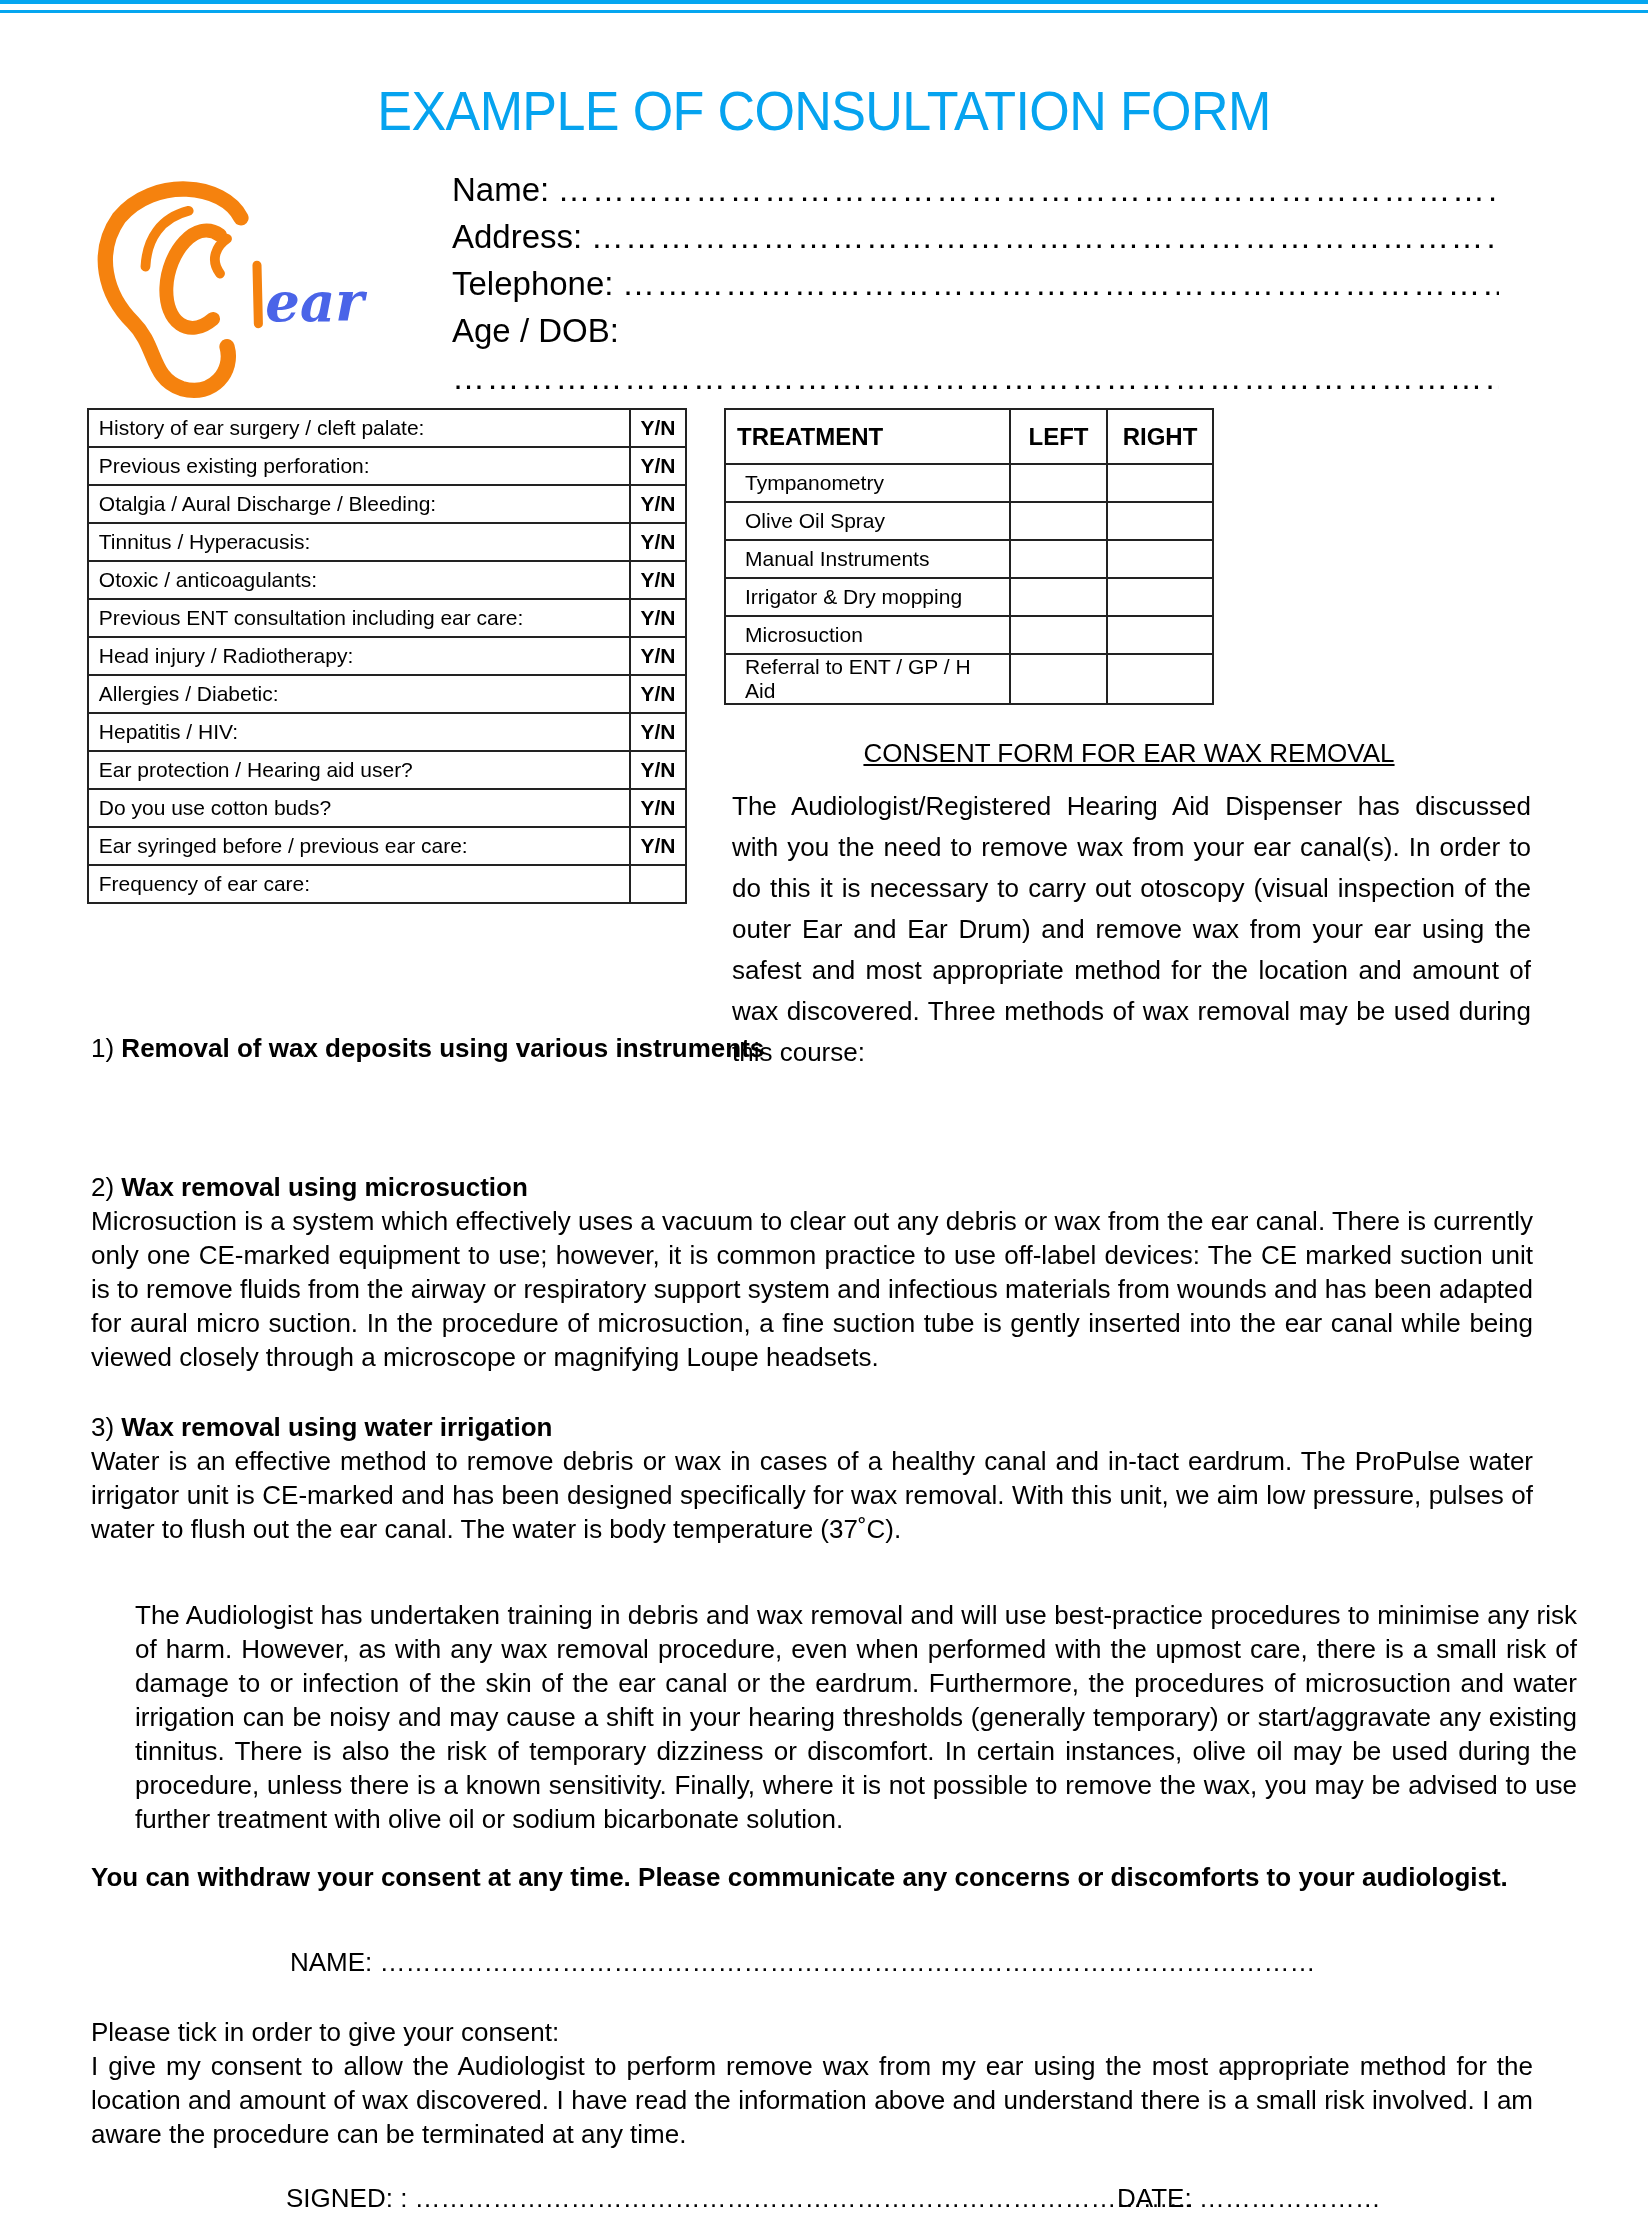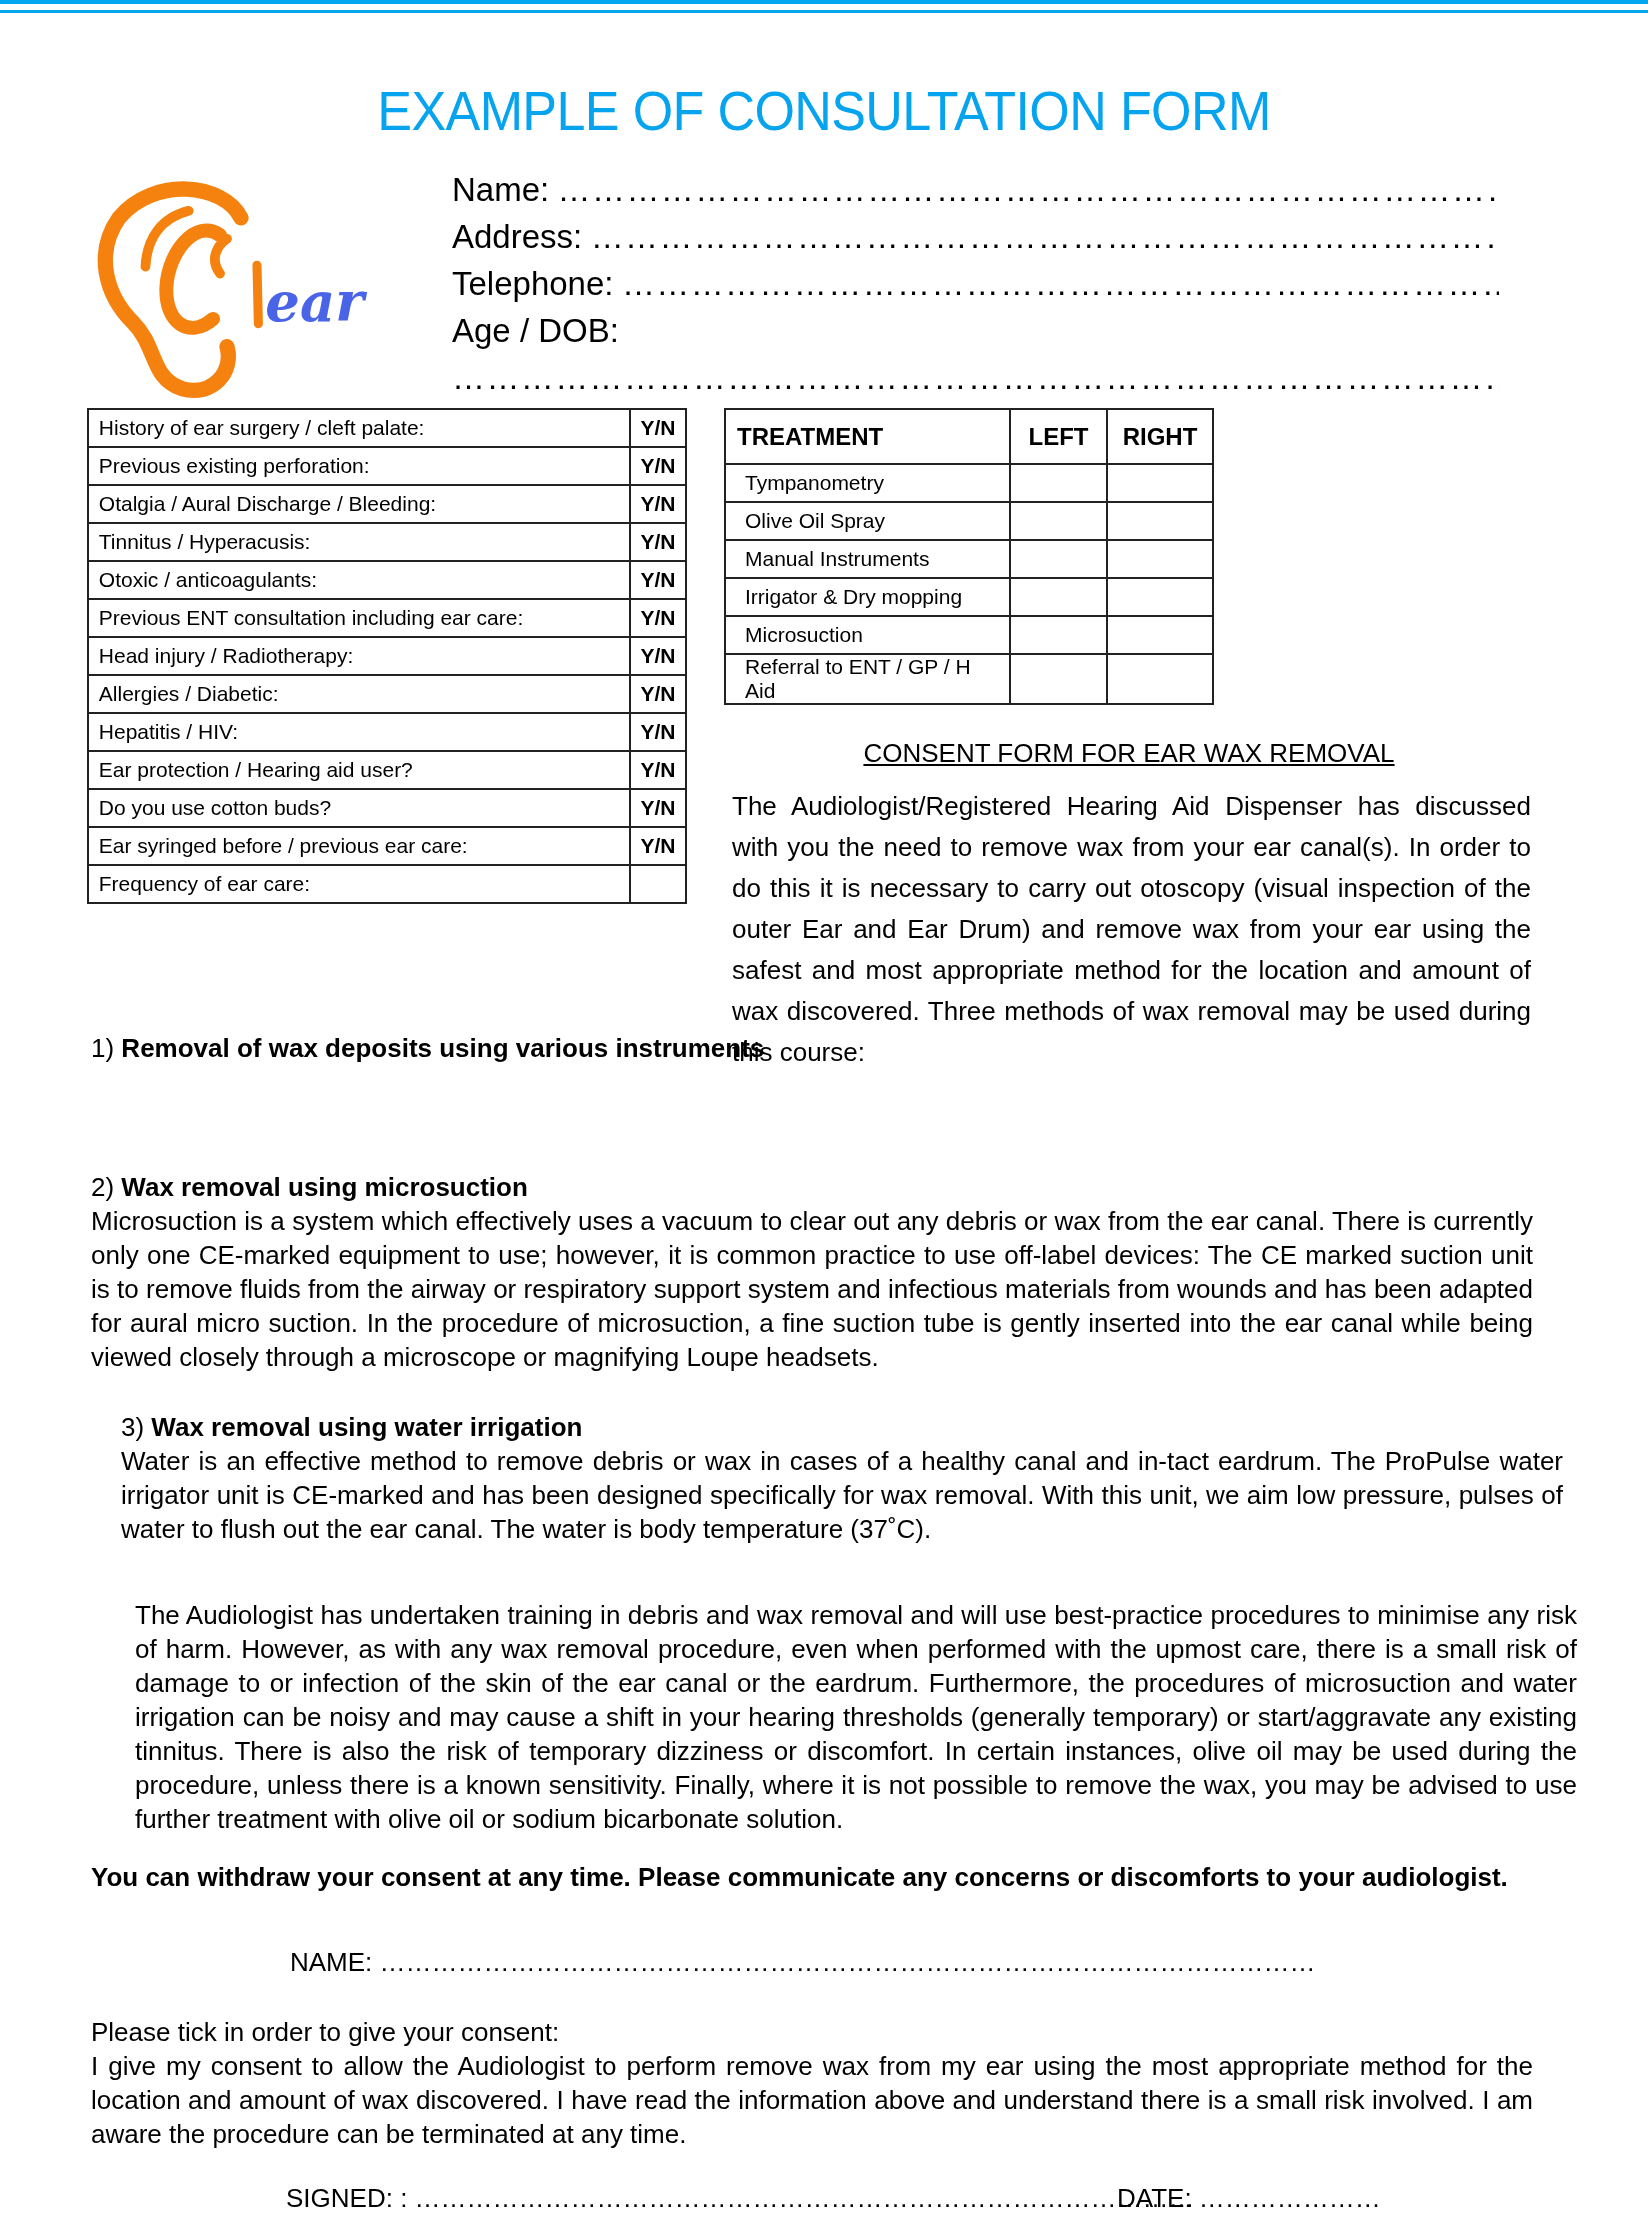--- a/index.html
+++ b/index.html
@@ -53,21 +53,21 @@
   }
 
   .body-text {
     position: absolute; left: 91px; width: 1442px;
     font-size: 26px; line-height: 34px; text-align: justify;
     font-family: "Liberation Sans", sans-serif;
   }
   .body-text b { font-weight: bold; }
   .m1 { top: 1031px; }
   .m2 { top: 1170px; }
-  .m3 { top: 1410px; margin-left: 30px; }
+  .m3 { top: 1410px; }
   .risk { top: 1598px; margin-left: 44px; }
   .withdraw { top: 1860px; font-weight: bold; }
   .name-line { position: absolute; left: 290px; top: 1947px; font-size: 26px; font-family: "Liberation Sans", sans-serif; white-space: nowrap; }
   .tick { top: 2015px; }
   .sig-line { position: absolute; left: 286px; top: 2183px; font-size: 26px; font-family: "Liberation Sans", sans-serif; white-space: nowrap; }
   .date-line { position: absolute; left: 1117px; top: 2183px; font-size: 26px; font-family: "Liberation Sans", sans-serif; white-space: nowrap; }
 </style>
 </head>
 <body>
 

